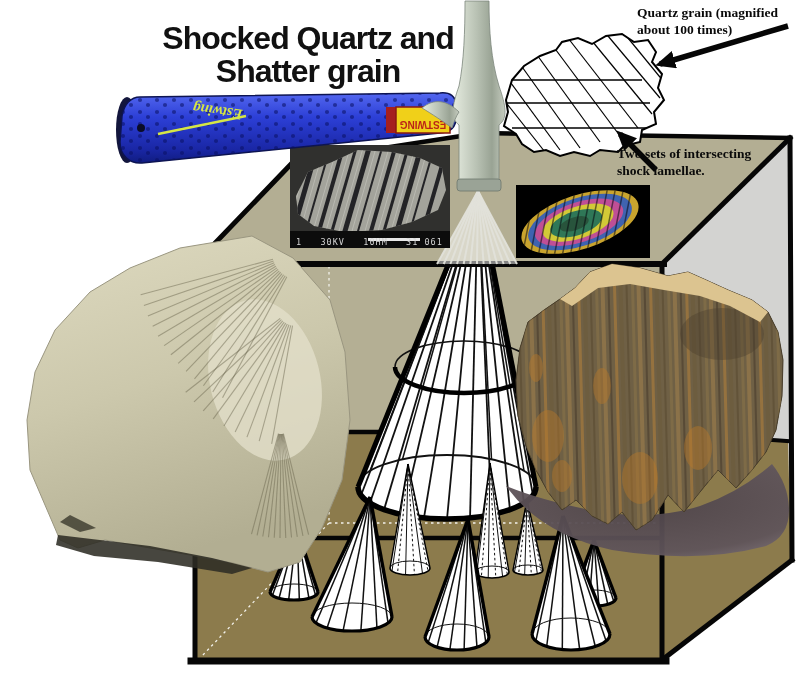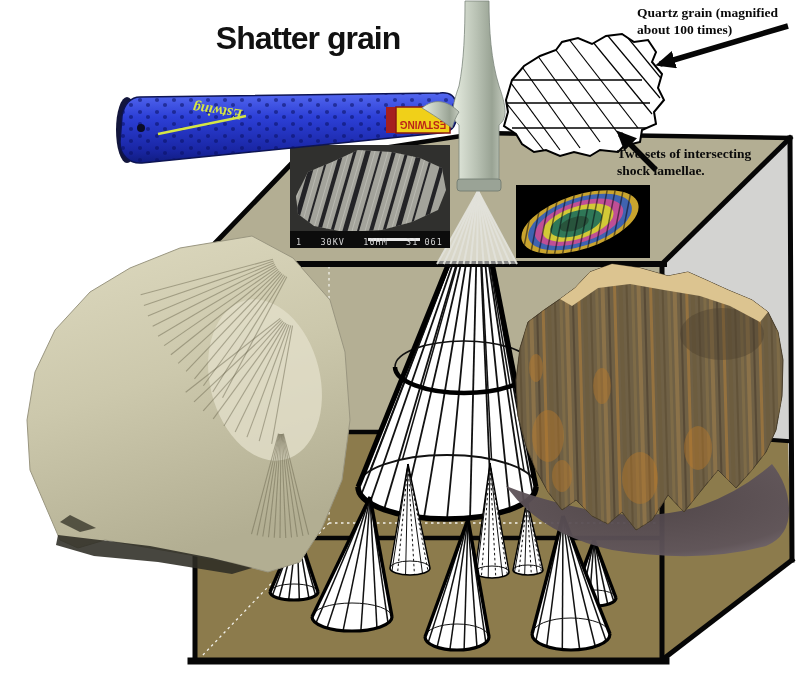--- a/index.html
+++ b/index.html
@@ -437,20 +437,21 @@
           <line x1="588" y1="36" x2="652" y2="114" stroke="#000" stroke-width="1.2"></line>
           <line x1="608" y1="36" x2="660" y2="98" stroke="#000" stroke-width="1.2"></line>
           <line x1="628" y1="38" x2="664" y2="82" stroke="#000" stroke-width="1.2"></line>
         </g>
     <line x1="788" y1="26" x2="660" y2="64" stroke="#060606" stroke-width="5.5" marker-end="url(#ah)"></line>
     <line x1="656" y1="170" x2="620" y2="134" stroke="#060606" stroke-width="5.5" marker-end="url(#ah)"></line>
   </g>
 </svg>
 
 <div class="title-block">
+  <span class="l1">Shocked Quartz and</span>
   <span class="l2">Shatter grain</span>
 </div>
 
 <div class="anno anno-quartz">
   <div>Quartz grain (magnified</div>
   <div>about 100 times)</div>
 </div>
 
 <div class="anno anno-lamellae">
   <div>Two sets of intersecting</div>

